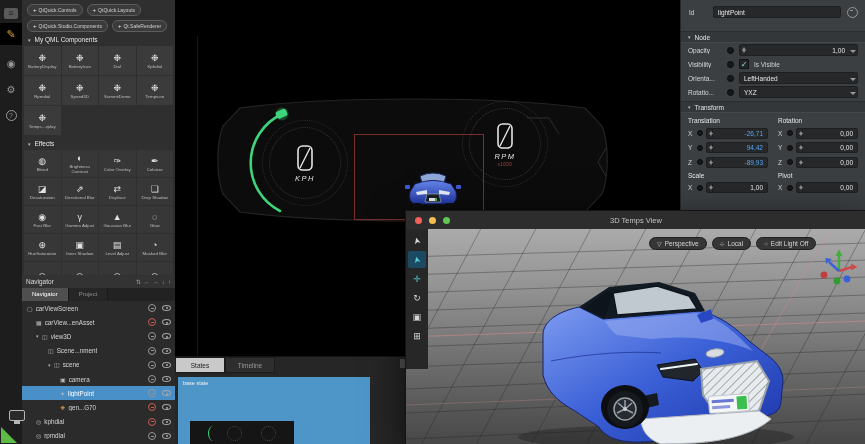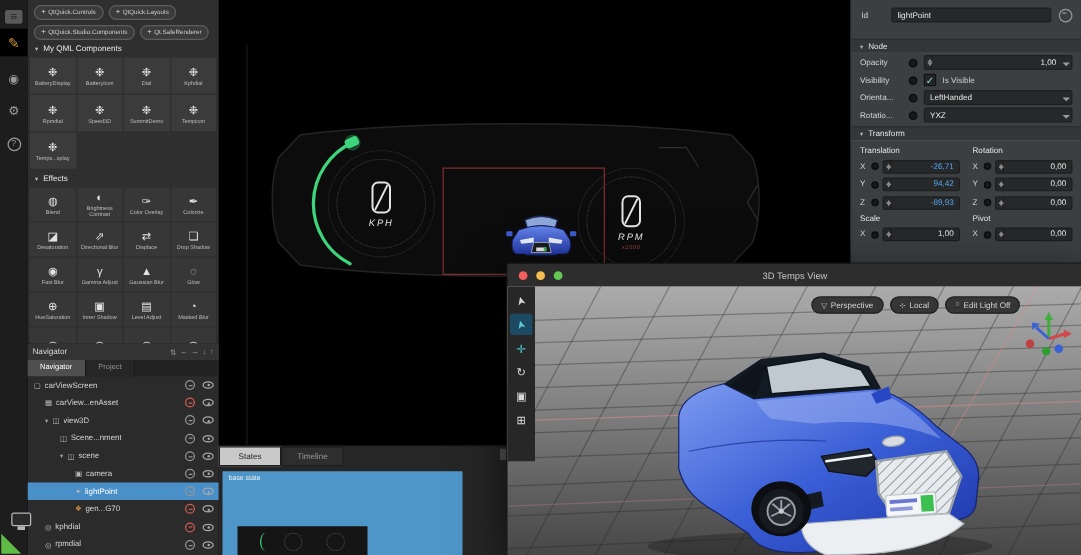--- a/index.html
+++ b/index.html
@@ -55,21 +55,21 @@
   .eye-ic::after { content:""; position:absolute; left:2.8px; top:1.3px; width:2px; height:2px; border-radius:50%; background:#a8a8a8; }
   
   .canvas { position:absolute; left:175px; top:0; width:505px; height:444px; background:#000; z-index:1; }
   .form-edge { position:absolute; left:22px; top:36px; width:1px; height:324px; background:#181818; }
   .cluster-svg { position:absolute; left:35px; top:92px; }
   .dial { position:absolute; width:86px; height:86px; border:1px dotted #2f2f2f; border-radius:50%; display:flex; flex-direction:column; align-items:center; justify-content:center; }
   .dial::before { content:""; position:absolute; inset:6px; border:1px dotted #3a3a3a; border-radius:50%; }
   .dial-label { font-size:7.5px; letter-spacing:1.5px; color:#e0e0e0; font-style:italic; margin-top:2px; }
   .dial-sub { font-size:4.5px; color:#a84848; margin-top:1px; letter-spacing:.5px; }
   .kph-dial { left:87px; top:120px; }
-  .rpm-dial { left:287px; top:134px; }
+  .rpm-dial { left:287px; top:101px; }
   .arc-svg { position:absolute; left:70px; top:103px; }
   .sel-rect { position:absolute; left:179px; top:134px; width:130px; height:86px; border:1px solid #7c2c2c; }
   .mini-car { position:absolute; left:229px; top:167px; }
   
   .states { position:absolute; left:175px; top:356px; width:231px; height:88px; background:#262626; border-top:1px solid #151515; z-index:5; }
   .st-tabs { display:flex; height:16px; }
   .st-tab { width:50px; text-align:center; font-size:6.5px; line-height:16px; color:#9a9a9a; background:#2e2e2e; border:1px solid #1c1c1c; }
   .st-tab.active { background:#c9c9c9; color:#1e1e1e; }
   .st-scroll { position:absolute; right:1px; top:2px; width:5px; height:9px; background:#555; }
   .st-card { position:absolute; left:3px; top:20px; width:192px; height:68px; background:#4e96c8; }

